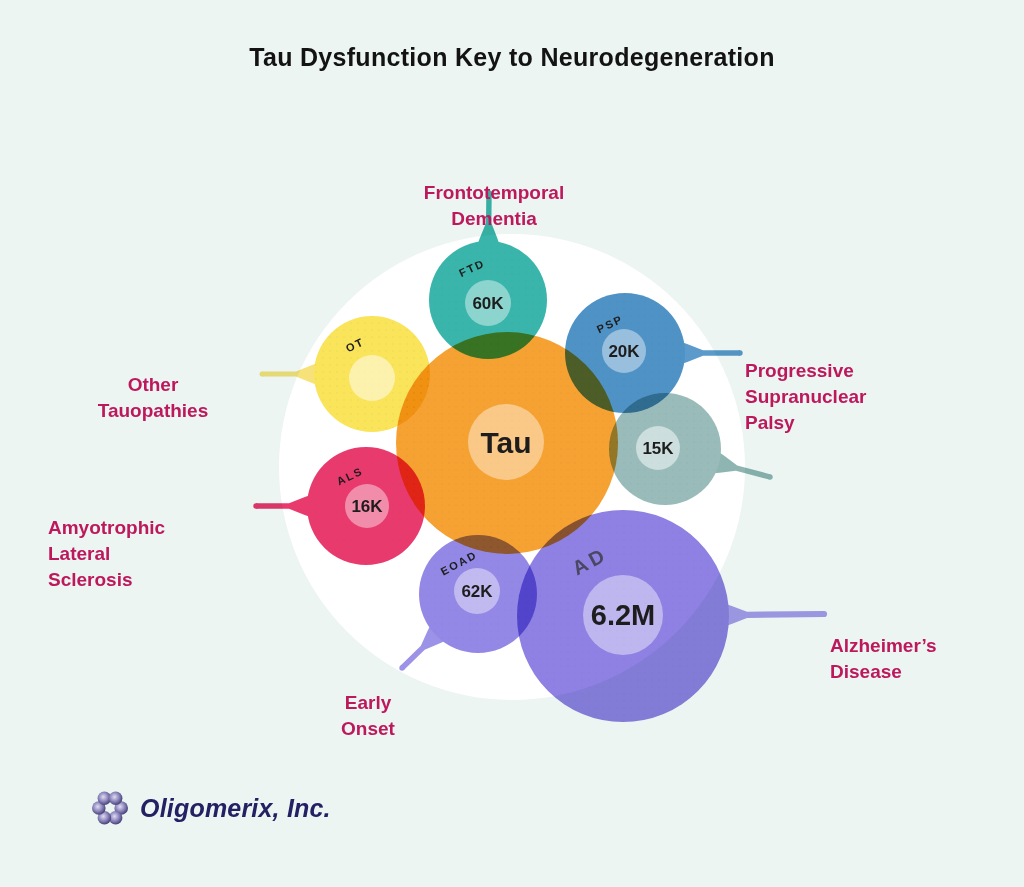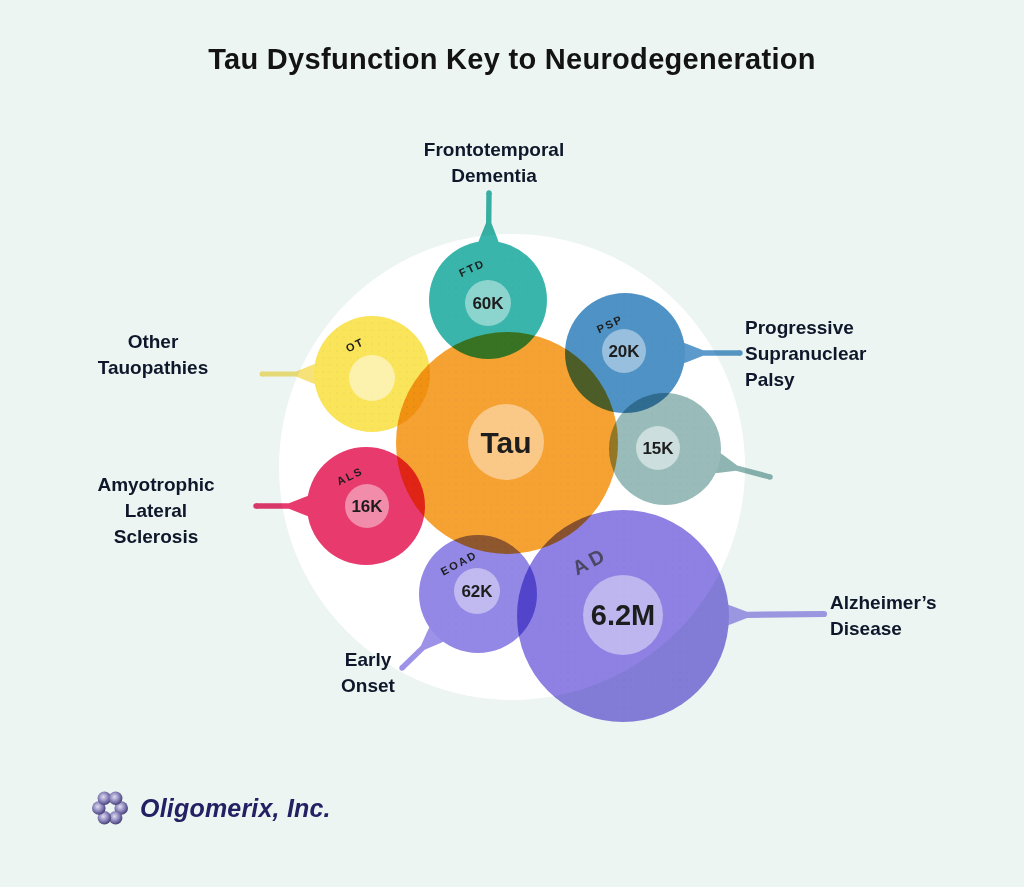--- a/index.html
+++ b/index.html
@@ -1,28 +1,28 @@
 <!DOCTYPE html>
 <html><head>
 <meta charset="utf-8">
 <style>
   html,body{margin:0;padding:0;background:#ECF5F2;font-family:"Liberation Sans",sans-serif;}
   .stage{position:relative;width:1024px;height:887px;overflow:hidden;background:#ECF5F2;}
   #diagram{position:absolute;left:0;top:0;isolation:isolate;}
   #diagram text{font-family:"Liberation Sans",sans-serif;}
   .title{position:absolute;top:43px;left:0;width:100%;text-align:center;
-         font-size:29px;font-weight:700;color:#131313;letter-spacing:0.3px;}
+         font-size:25px;font-weight:700;color:#131313;letter-spacing:0.3px;}
   .callout{position:absolute;font-weight:700;font-size:19px;line-height:26px;
-           color:#0f172a;white-space:pre-line;}
+           color:#be185d;white-space:pre-line;margin-top:43px;}
   #callout-ftd{left:354px;top:137px;width:280px;text-align:center;}
   #callout-psp{left:745px;top:315px;text-align:left;}
   #callout-pd{left:778px;top:449px;text-align:left;}
   #callout-ad{left:830px;top:590px;text-align:left;}
   #callout-ot{left:53px;top:329px;width:200px;text-align:center;}
-  #callout-als{left:56px;top:472px;width:200px;text-align:center;}
+  #callout-als{left:48px;top:472px;width:200px;text-align:left;}
   #callout-eoad{left:268px;top:647px;width:200px;text-align:center;}
   .logo{position:absolute;left:90px;top:788px;display:flex;align-items:center;gap:10px;font-style:italic;}
   .logo-text{font-size:25px;font-weight:700;color:#232063;letter-spacing:0.2px;}
 </style>
 </head>
 <body>
 
 <div class="stage">
   <svg id="diagram" width="1024" height="887" viewBox="0 0 1024 887">
       <defs>

